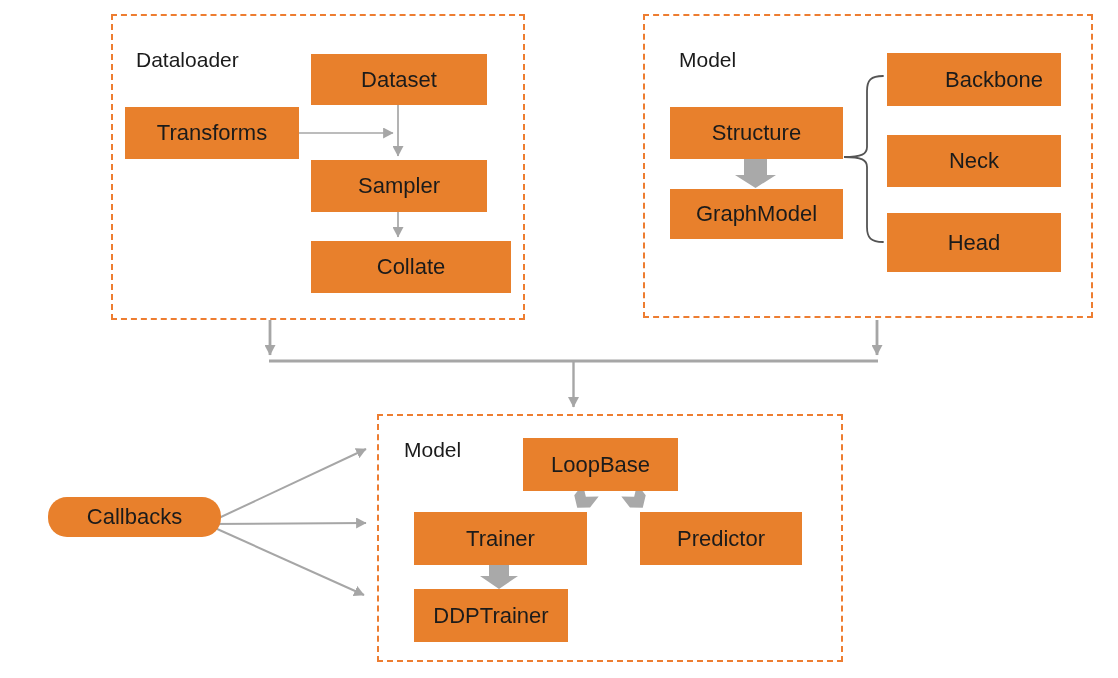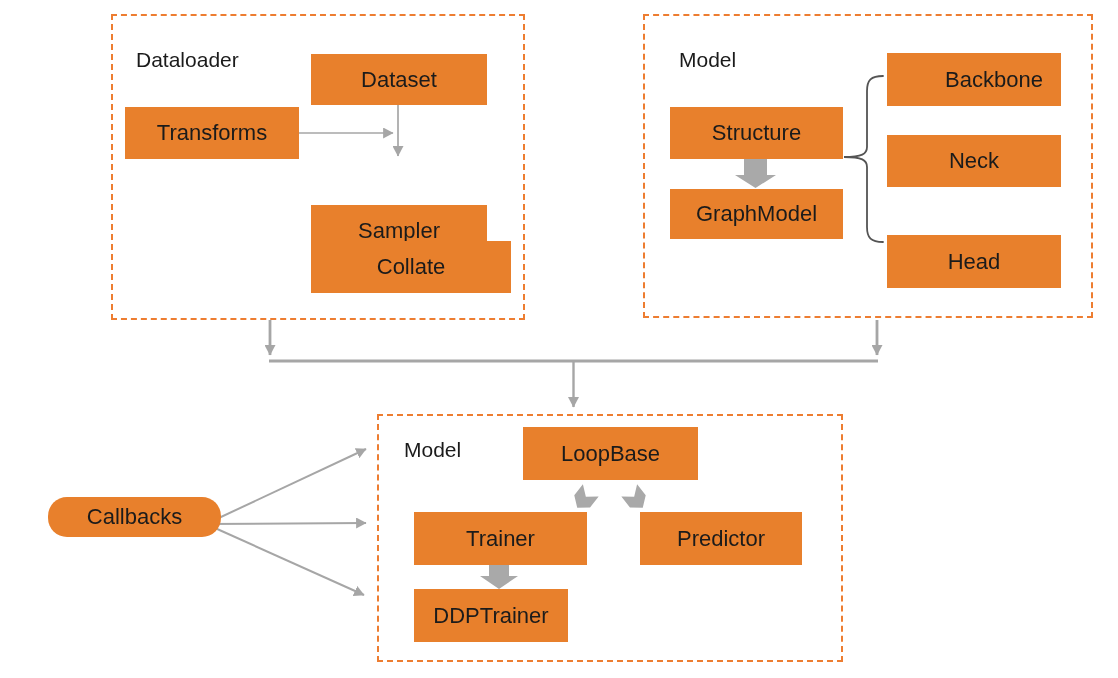--- a/index.html
+++ b/index.html
@@ -51,28 +51,28 @@
     background: var(--node-fill);
     display: flex;
     align-items: center;
     justify-content: center;
     font-size: 22px;
     color: var(--text);
     white-space: nowrap;
   }
   .n-dataset    { left: 311px; top: 54px;  width: 176px; height: 51px; }
   .n-transforms { left: 125px; top: 107px; width: 174px; height: 52px; }
-  .n-sampler    { left: 311px; top: 160px; width: 176px; height: 52px; margin-top: 45px; }
+  .n-sampler    { left: 311px; top: 160px; width: 176px; height: 52px; }
   .n-collate    { left: 311px; top: 241px; width: 200px; height: 52px; }
   .n-structure  { left: 670px; top: 107px; width: 173px; height: 52px; text-align: center; }
   .n-graphmodel { left: 670px; top: 189px; width: 173px; height: 50px; }
   .n-backbone   { left: 887px; top: 53px;  width: 174px; height: 53px; padding-left: 40px; }
   .n-neck       { left: 887px; top: 135px; width: 174px; height: 52px; }
-  .n-head       { left: 887px; top: 213px; width: 174px; height: 53px; margin-top: 22px; }
-  .n-loopbase   { left: 523px; top: 427px; width: 175px; height: 53px; }
+  .n-head       { left: 887px; top: 213px; width: 174px; height: 59px; }
+  .n-loopbase   { left: 523px; top: 438px; width: 155px; height: 53px; }
   .n-trainer    { left: 414px; top: 512px; width: 173px; height: 53px; }
   .n-predictor  { left: 640px; top: 512px; width: 162px; height: 53px; }
   .n-ddptrainer { left: 414px; top: 589px; width: 154px; height: 53px; }
   .n-callbacks  { left: 48px;  top: 497px; width: 173px; height: 40px; border-radius: 19px; }
 
   .thin  { stroke: var(--connector); fill: none; }
   .w17   { stroke-width: 1.7px; }
   .w20   { stroke-width: 2px; }
   .w24   { stroke-width: 2.4px; }
   .w28   { stroke-width: 2.8px; }

